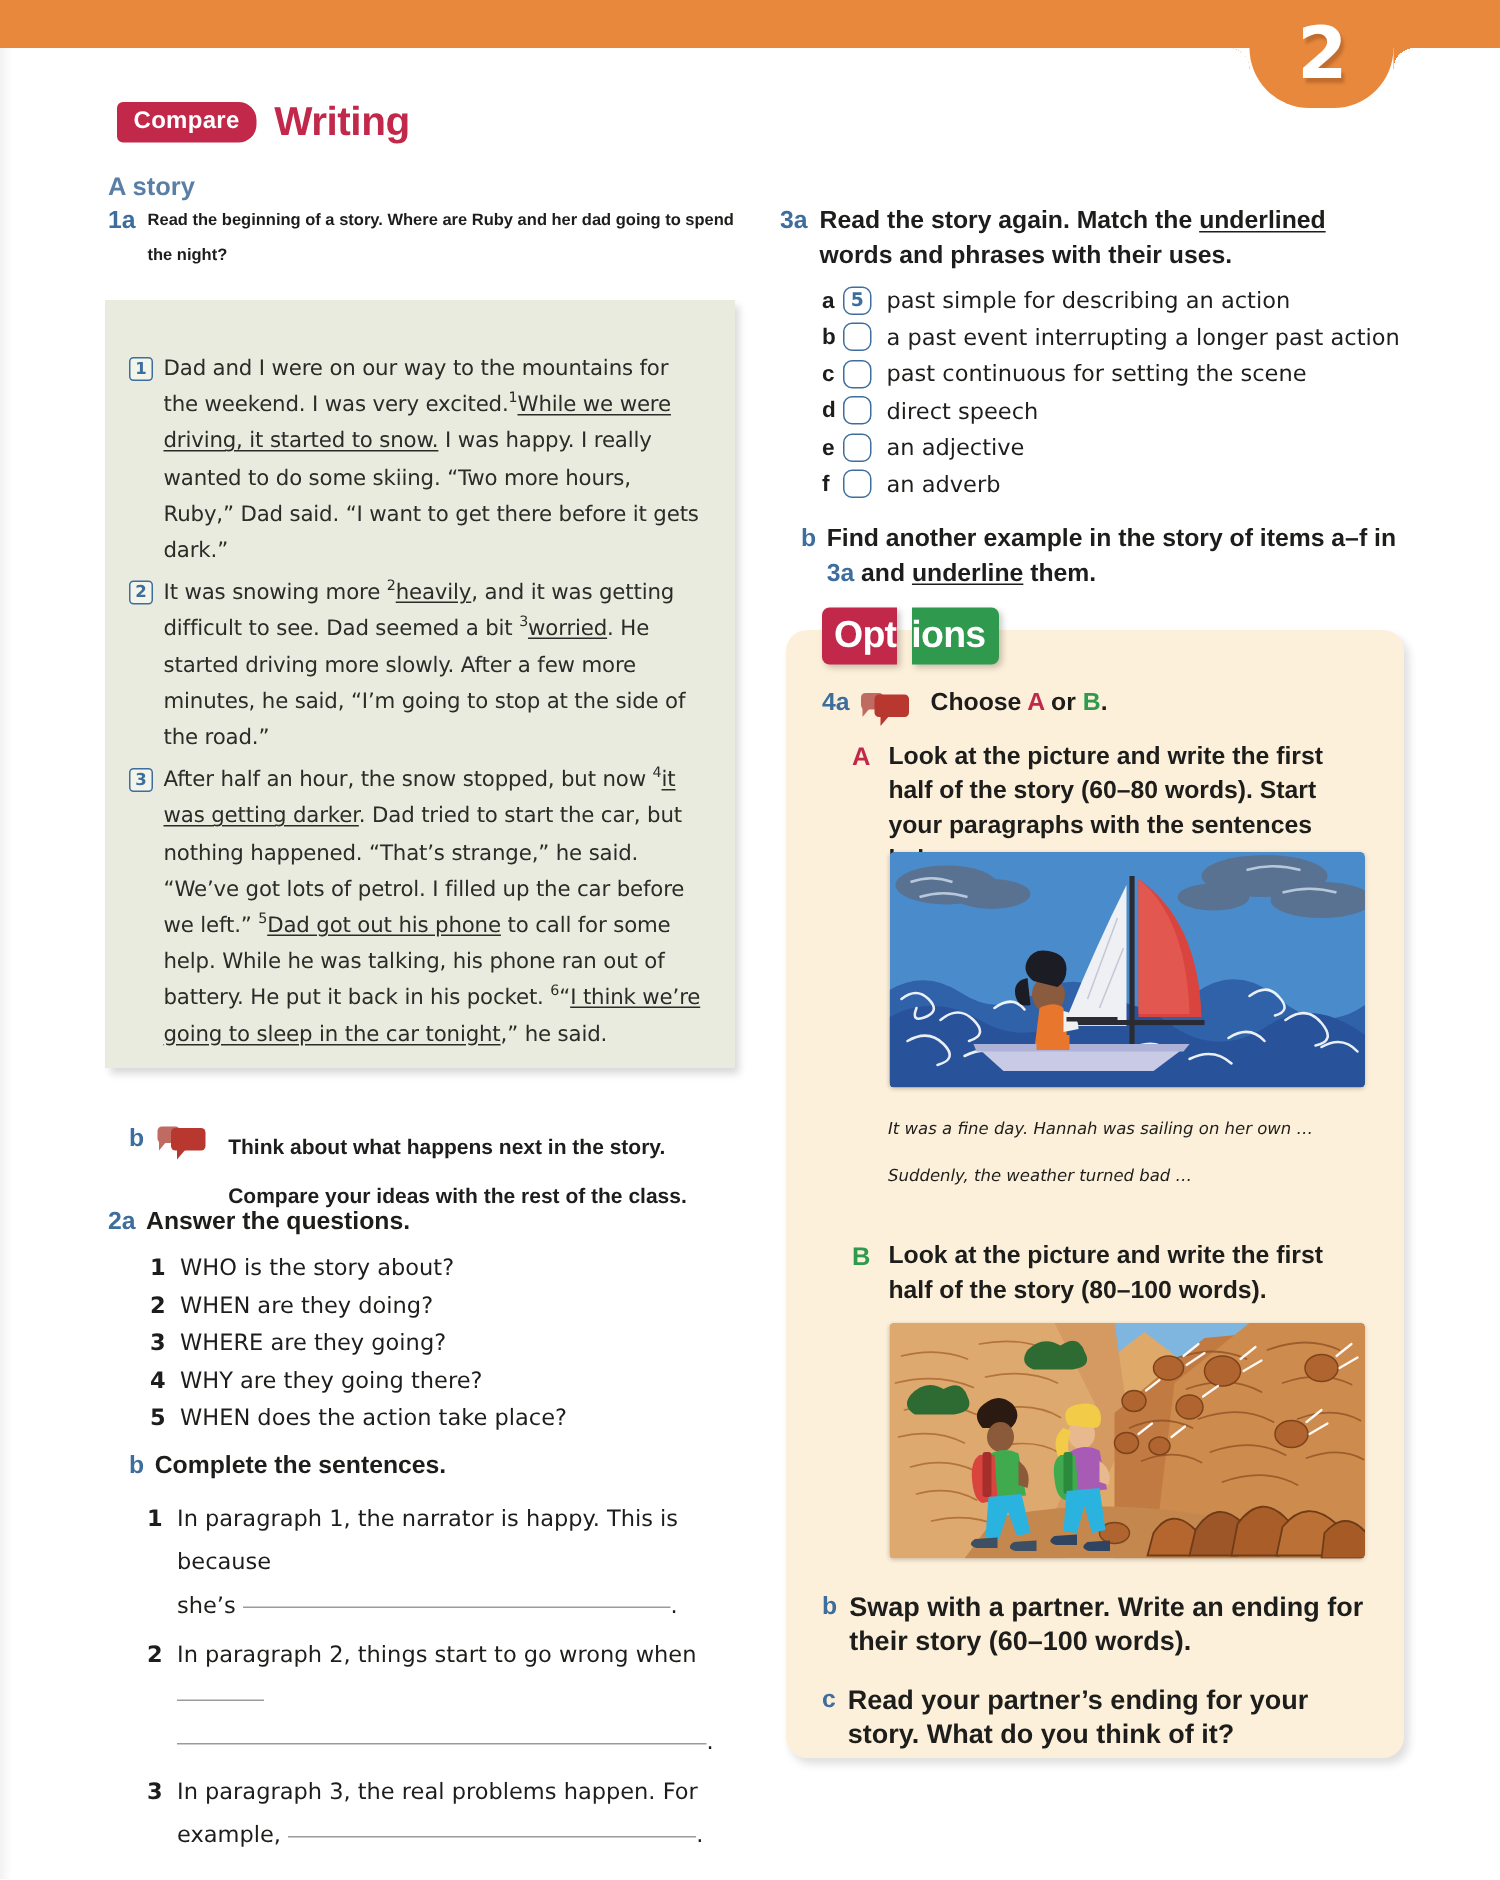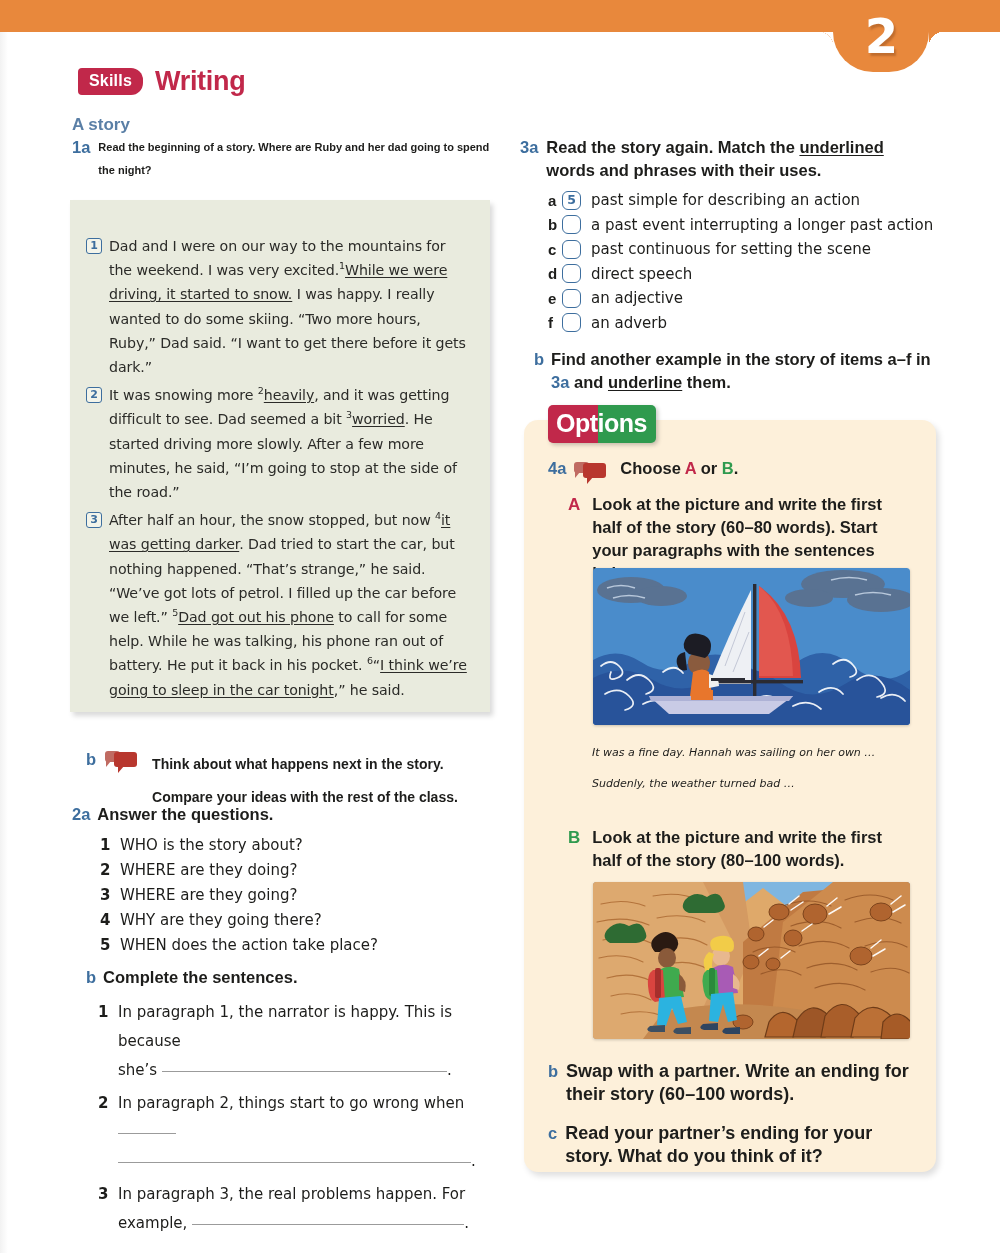--- a/index.html
+++ b/index.html
@@ -241,20 +241,21 @@
     border-radius: 14px;
     box-shadow: 3px 4px 6px rgba(0,0,0,.13);
   }
   .options-badge {
     position: absolute; left: 548px; top: 405px;
     display: flex;
     font-size: 25px; font-weight: bold;
     color: #fff;
     line-height: 30px;
     filter: drop-shadow(2px 2px 2px rgba(0,0,0,.22));
+    gap: 10px;
   }
   .options-badge .part-red {
     background: #c1284a;
     padding: 3px 0 5px 8px;
     border-radius: 5px 0 0 5px;
     letter-spacing: -.5px;
   }
   .options-badge .part-green {
     background: #2f9a4e;
     padding: 3px 9px 5px 0;
@@ -315,21 +316,21 @@
 
   <div class="page-edge"></div>
 
   <div class="top-bar"></div>
   <div class="unit-tab-lcurve"></div>
   <div class="unit-tab-rcurve"></div>
   <div class="unit-tab"></div>
   <div class="unit-number">2</div>
 
   <div class="skills-row">
-    <span class="skills-badge">Skills</span>
+    <span class="skills-badge">Compare</span>
     <span class="writing-title">Writing</span>
   </div>
   <div class="section-sub">A story</div>
 
   <div class="q1a ex">
     <span class="num">1a</span>
     <span class="bodytext">Read the beginning of a story. Where are Ruby and her dad going to spend the night?</span>
   </div>
 
   <div class="story-box">
@@ -360,21 +361,21 @@
     <span class="num">2a</span>
     <span class="bodytext">Answer the questions.</span>
   </div>
   <div class="q2-list">
     <div class="q2-item">
       <span class="n">1</span>
       <span>WHO is the story about?</span>
     </div>
     <div class="q2-item">
       <span class="n">2</span>
-      <span>WHERE are they doing?</span>
+      <span>WHEN are they doing?</span>
     </div>
     <div class="q2-item">
       <span class="n">3</span>
       <span>WHERE are they going?</span>
     </div>
     <div class="q2-item">
       <span class="n">4</span>
       <span>WHY are they going there?</span>
     </div>
     <div class="q2-item">

